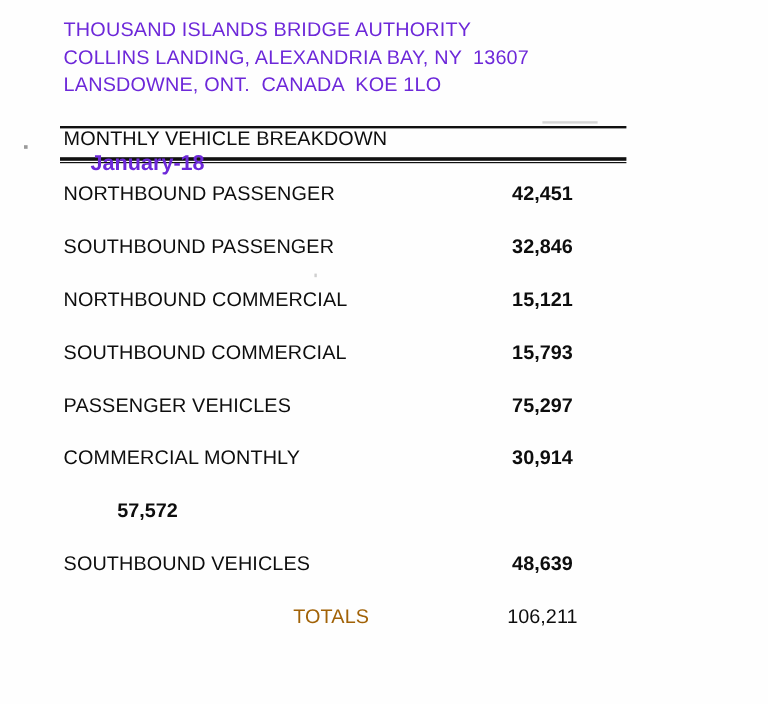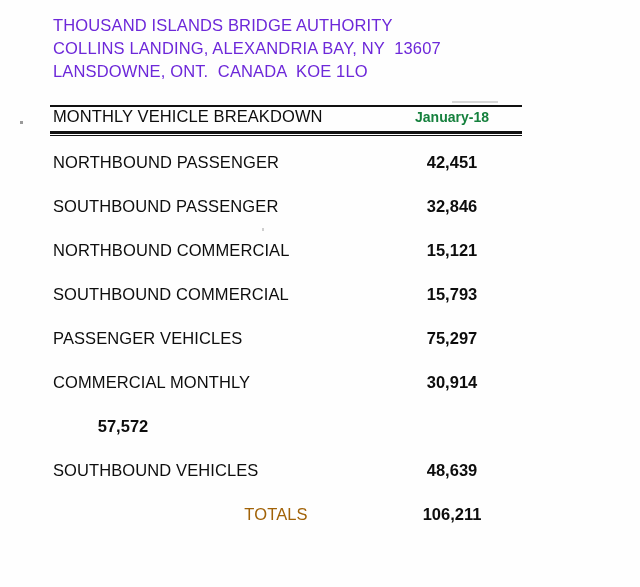--- a/index.html
+++ b/index.html
@@ -62,35 +62,36 @@
     background: #111111;
     width: 100%;
     margin-top: 1px;
   }
 
   .head-row {
     display: flex;
     align-items: baseline;
     height: 24px;
     padding-left: 3px;
+    flex-direction: column;
   }
   .head-label {
     font-size: 16.5px;
     letter-spacing: 0.1px;
     white-space: pre;
     flex: 1 1 auto;
     color: #0d0d0d;
   }
   .head-period {
-    font-size: 14px;
+    font-size: 18px;
     font-weight: 700;
     white-space: pre;
     width: 140px;
     text-align: center;
-    color: #15803d;
+    color: #6d28d9;
   }
 
   .body-rows {
     margin-top: 17px;
   }
   .row {
     display: flex;
     align-items: baseline;
     height: 44px;
     padding-left: 3px;
@@ -112,21 +113,21 @@
   }
 
   
   .row-totals .row-label {
     padding-left: 117px;
     font-weight: 400;
     color: #a16207;
     text-align: center;
   }
   .row-totals .row-value {
-    font-weight: 700;
+    font-weight: 400;
   }
 
   
   .artifact-dot {
     position: absolute;
     left: 20px;
     top: 121px;
     width: 3px;
     height: 3px;
     background: #9a9a9a;

